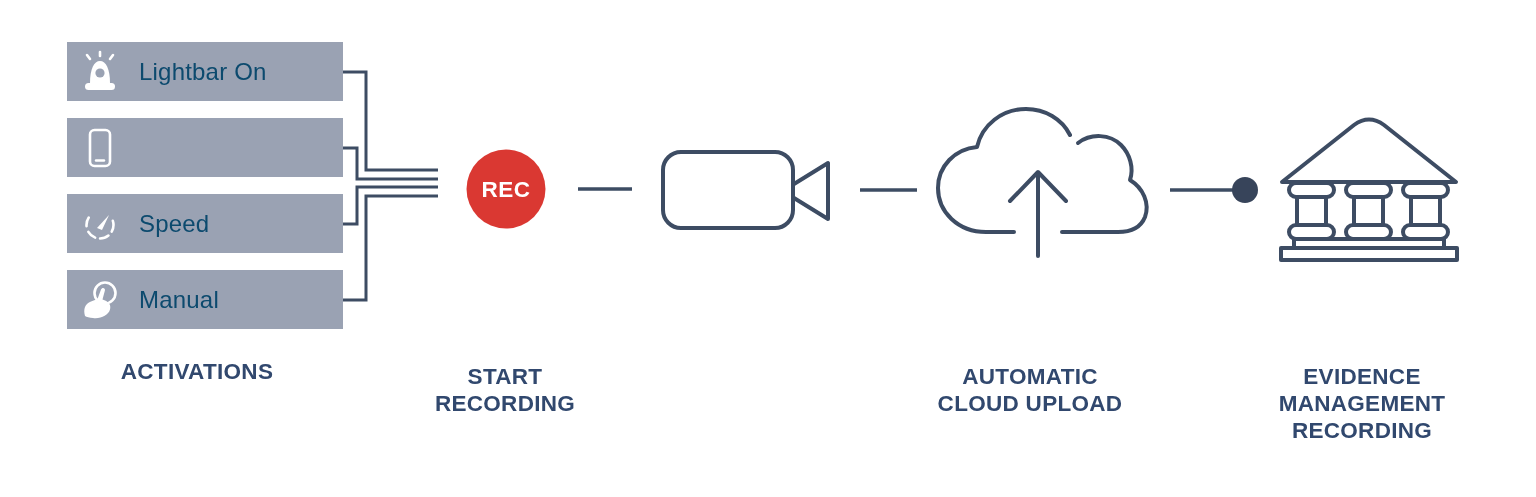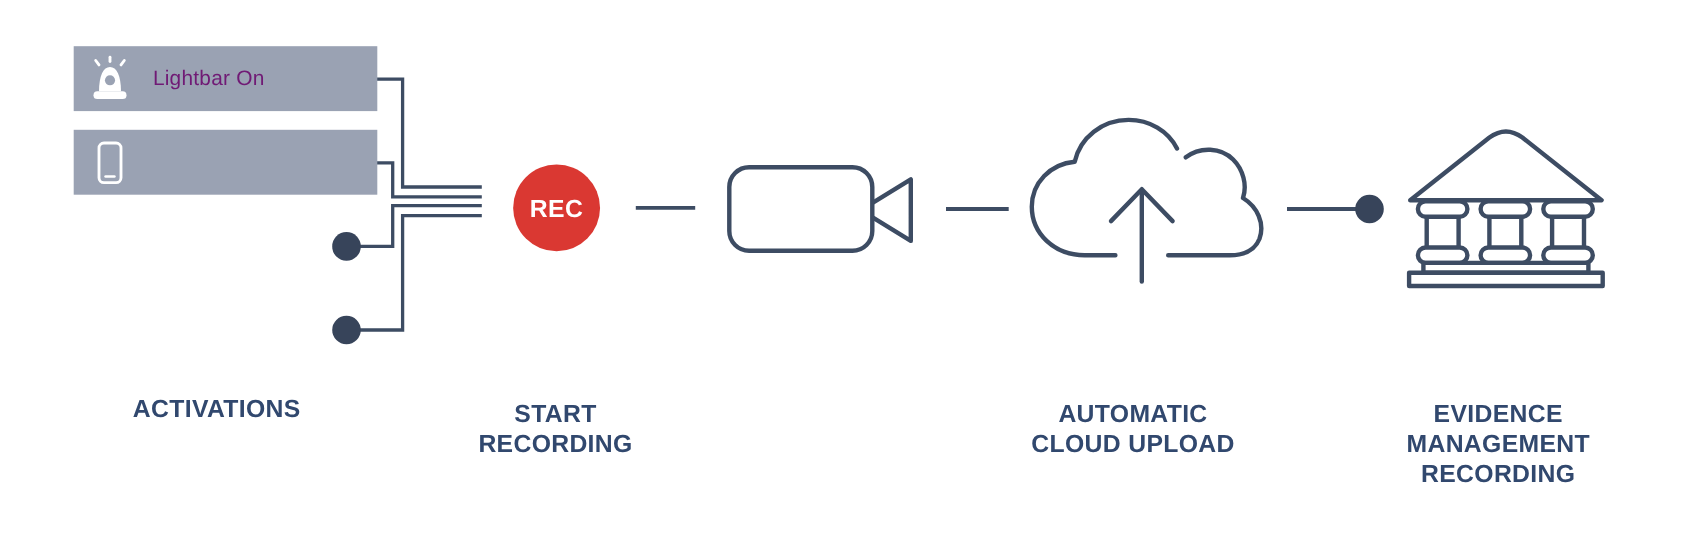--- a/index.html
+++ b/index.html
@@ -13,21 +13,21 @@
   .overlay{position:absolute;left:0;top:0;width:1536px;height:497px;}
   .abox{
     position:absolute;
     left:67px;width:276px;height:59px;
     background:#9aa2b3;
     display:flex;align-items:center;
     padding-left:14px;box-sizing:border-box;
   }
   .abox .ic{width:38px;height:44px;flex:0 0 38px;margin-right:20px;}
   .abox-label{
-    font-size:19px;color:#701a75;letter-spacing:0.2px;
+    font-size:24px;color:#0c4a6e;letter-spacing:0.2px;
   }
   .stage-label{
     position:absolute;top:363px;
     transform:translateX(-50%);
     text-align:center;
     font-weight:bold;font-size:22.5px;line-height:27px;
     color:#31486e;letter-spacing:0.3px;
     white-space:pre-line;
   }
   .stage-label.single{top:358px;}
@@ -109,21 +109,35 @@
     <span class="abox-label">Lightbar On</span>
   </div>
 
   <div class="abox" style="top:118px">
     <svg class="ic" viewBox="0 0 38 44">
       <rect x="9" y="4" width="20" height="36" rx="4.5" fill="none" stroke="#ffffff" stroke-width="2.6"></rect>
       <path d="M15 34.5 H23" stroke="#ffffff" stroke-width="2.4" stroke-linecap="round"></path>
     </svg>
   </div>
 
+  <div class="abox" style="top:194px">
+    <svg class="ic" viewBox="0 0 38 44">
+      <circle cx="19" cy="23" r="13.5" fill="none" stroke="#ffffff" stroke-width="2.6" stroke-dasharray="13 5 9 5 9 6 9 30" stroke-dashoffset="6" stroke-linecap="round"></circle>
+      <path d="M16 26 L28 13 L21 28 Z" fill="#ffffff"></path>
+    </svg>
+    <span class="abox-label">Speed</span>
+  </div>
 
+  <div class="abox" style="top:270px">
+    <svg class="ic" viewBox="0 0 38 44">
+      <circle cx="24" cy="15" r="10.5" fill="none" stroke="#ffffff" stroke-width="2.6"></circle>
+      <path d="M4 38 C2 31 4 26 10 23.5 L16.5 21 L20 11.5 C21 8.8 24.6 9.8 23.9 12.6 L21.5 21.5 C27 23 30.5 26.5 29 31.5 C27.3 37.5 19.5 41 12 40 C8.5 39.6 5.5 39.2 4 38 Z" fill="#ffffff"></path>
+    </svg>
+    <span class="abox-label">Manual</span>
+  </div>
 
   <div class="stage-label single" style="left:197px">ACTIVATIONS</div>
   <div class="stage-label" style="left:505px">START
 RECORDING</div>
   <div class="stage-label" style="left:1030px">AUTOMATIC
 CLOUD UPLOAD</div>
   <div class="stage-label" style="left:1362px">EVIDENCE
 MANAGEMENT
 RECORDING</div>
 

